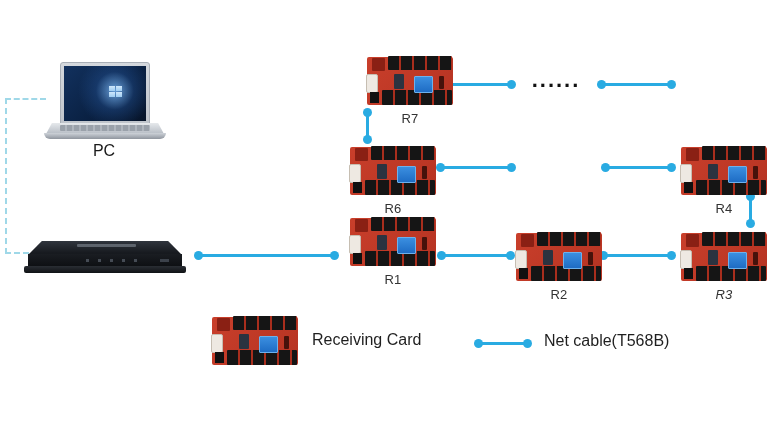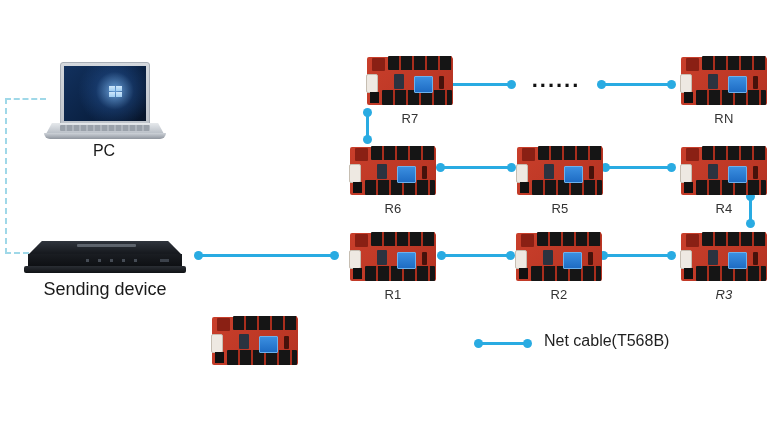--- a/index.html
+++ b/index.html
@@ -102,21 +102,20 @@
   <div class="dash-h" style="left:5px;top:252px;width:24px;"></div>
 
   <div class="sd">
     <div class="top"></div>
     <div class="toptext"></div>
     <div class="front"></div>
     <div class="flange"></div>
     <div class="leds"></div>
     <div class="port"></div>
   </div>
-  <div class="lbl sd-label">Sending device</div>
 
   <div class="h-cable" style="left:198px;top:254px;width:137px;"></div>
   <div class="h-cable" style="left:441px;top:254px;width:70px;"></div>
   <div class="h-cable" style="left:603px;top:254px;width:69px;"></div>
   <div class="v-cable" style="left:749px;top:196px;height:28px;"></div>
   <div class="h-cable" style="left:605px;top:166px;width:67px;"></div>
   <div class="h-cable" style="left:440px;top:166px;width:72px;"></div>
   <div class="v-cable" style="left:366px;top:112px;height:28px;"></div>
   <div class="h-cable" style="left:439px;top:83px;width:73px;"></div>
   <div class="h-cable" style="left:601px;top:83px;width:71px;"></div>
@@ -129,77 +128,49 @@
   <div class="conn-bottom"></div>
   <div class="cmp-maroon"></div>
   <div class="conn-white"></div>
   <div class="blk-small"></div>
   <div class="ic"></div>
   <div class="chip"></div>
   <div class="mark-right"></div>
 </div>
     <div class="node-label">R7</div>
   </div>
-  <div class="node" style="left:681px;top:55px;">
-    <div class="rcard">
-  <div class="pcb"></div>
-  <div class="conn-top"></div>
-  <div class="conn-bottom"></div>
-  <div class="cmp-maroon"></div>
-  <div class="conn-white"></div>
-  <div class="blk-small"></div>
-  <div class="ic"></div>
-  <div class="chip"></div>
-  <div class="mark-right"></div>
-</div>
-    <div class="node-label">RN</div>
-  </div>
   <div class="node" style="left:350px;top:145px;">
     <div class="rcard">
   <div class="pcb"></div>
   <div class="conn-top"></div>
   <div class="conn-bottom"></div>
   <div class="cmp-maroon"></div>
   <div class="conn-white"></div>
   <div class="blk-small"></div>
   <div class="ic"></div>
   <div class="chip"></div>
   <div class="mark-right"></div>
 </div>
     <div class="node-label">R6</div>
   </div>
-  <div class="node" style="left:517px;top:145px;">
-    <div class="rcard">
-  <div class="pcb"></div>
-  <div class="conn-top"></div>
-  <div class="conn-bottom"></div>
-  <div class="cmp-maroon"></div>
-  <div class="conn-white"></div>
-  <div class="blk-small"></div>
-  <div class="ic"></div>
-  <div class="chip"></div>
-  <div class="mark-right"></div>
-</div>
-    <div class="node-label">R5</div>
-  </div>
   <div class="node" style="left:681px;top:145px;">
     <div class="rcard">
   <div class="pcb"></div>
   <div class="conn-top"></div>
   <div class="conn-bottom"></div>
   <div class="cmp-maroon"></div>
   <div class="conn-white"></div>
   <div class="blk-small"></div>
   <div class="ic"></div>
   <div class="chip"></div>
   <div class="mark-right"></div>
 </div>
     <div class="node-label">R4</div>
   </div>
-  <div class="node" style="left:350px;top:231px;">
+  <div class="node" style="left:350px;top:216px;">
     <div class="rcard">
   <div class="pcb"></div>
   <div class="conn-top"></div>
   <div class="conn-bottom"></div>
   <div class="cmp-maroon"></div>
   <div class="conn-white"></div>
   <div class="blk-small"></div>
   <div class="ic"></div>
   <div class="chip"></div>
   <div class="mark-right"></div>
@@ -239,16 +210,17 @@
   <div class="pcb"></div>
   <div class="conn-top"></div>
   <div class="conn-bottom"></div>
   <div class="cmp-maroon"></div>
   <div class="conn-white"></div>
   <div class="blk-small"></div>
   <div class="ic"></div>
   <div class="chip"></div>
   <div class="mark-right"></div>
 </div>
+  <div class="lbl legend-text" style="left:312px;top:331px;">Receiving Card</div>
   <div class="h-cable" style="left:478px;top:342px;width:50px;"></div>
   <div class="lbl legend-text" style="left:544px;top:332px;text-align:center;">Net cable(T568B)</div>
 
 </div>
 
 </body></html>

